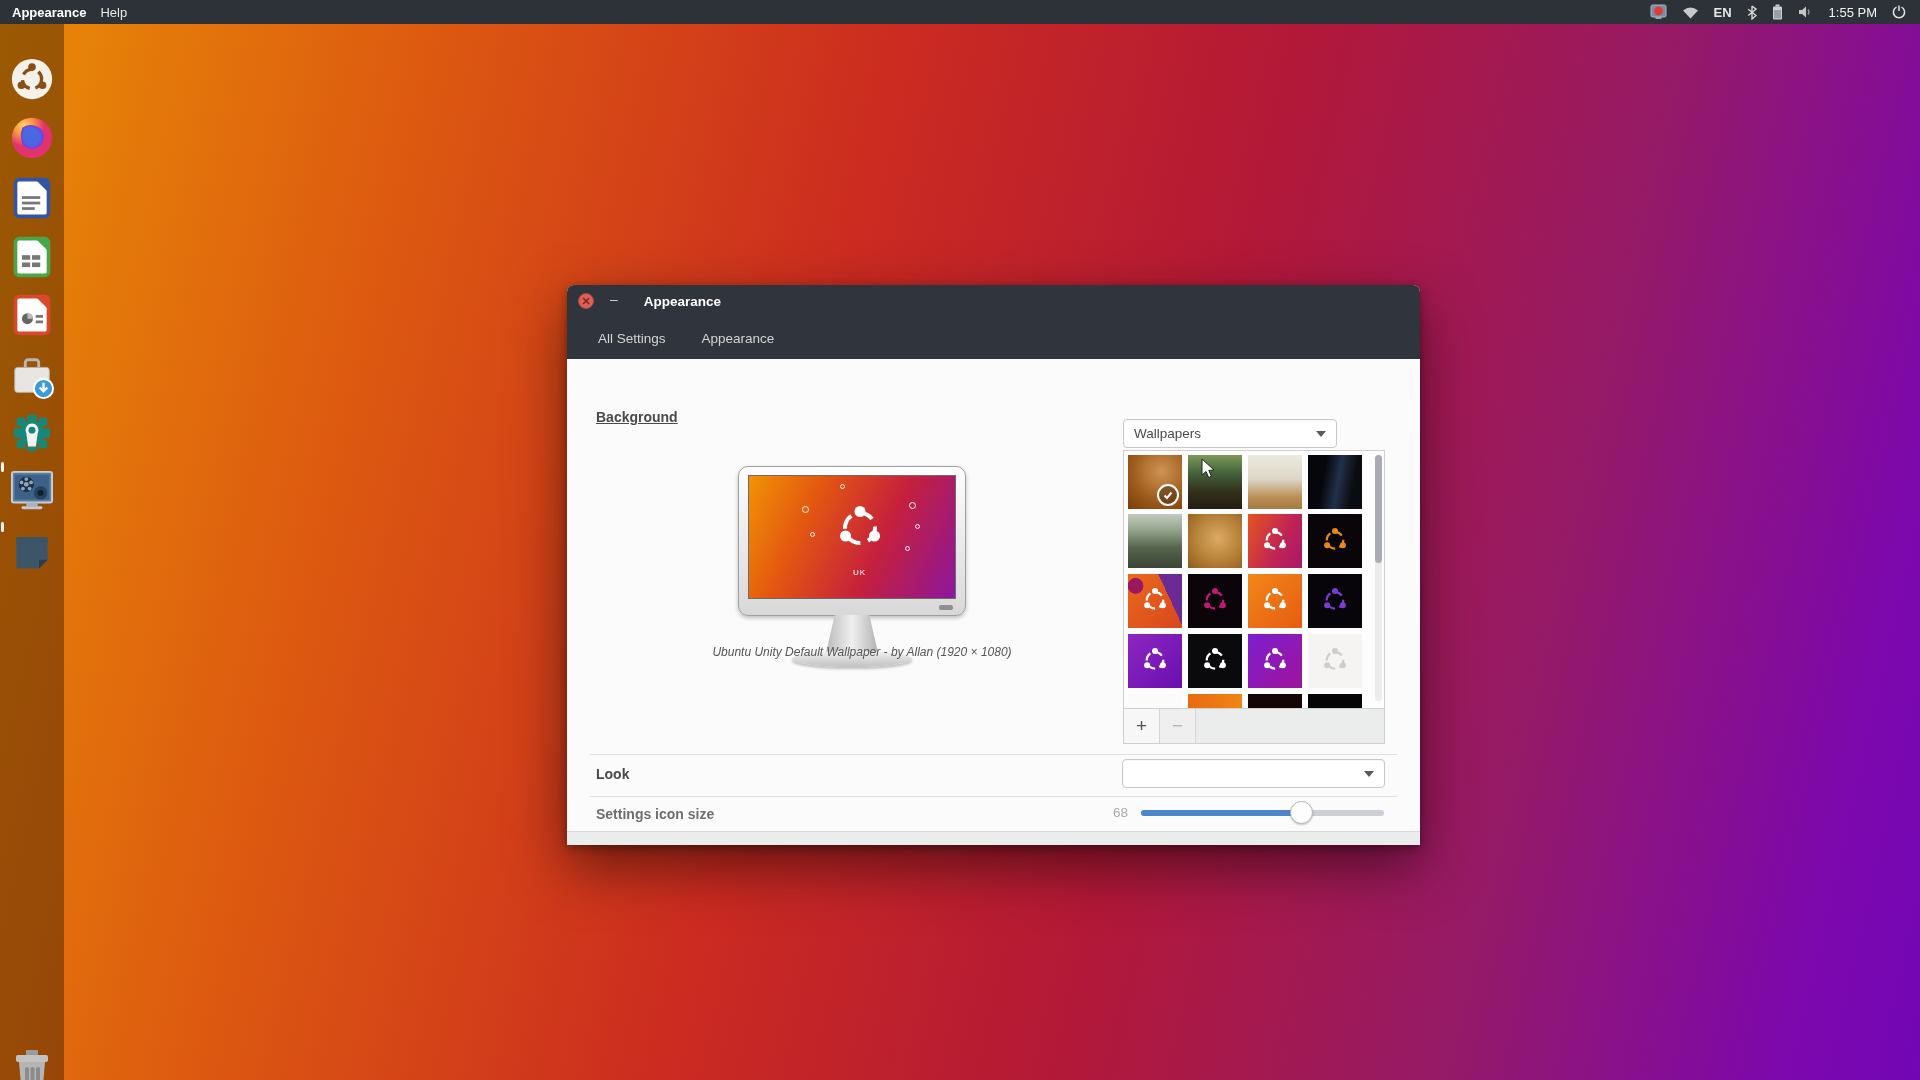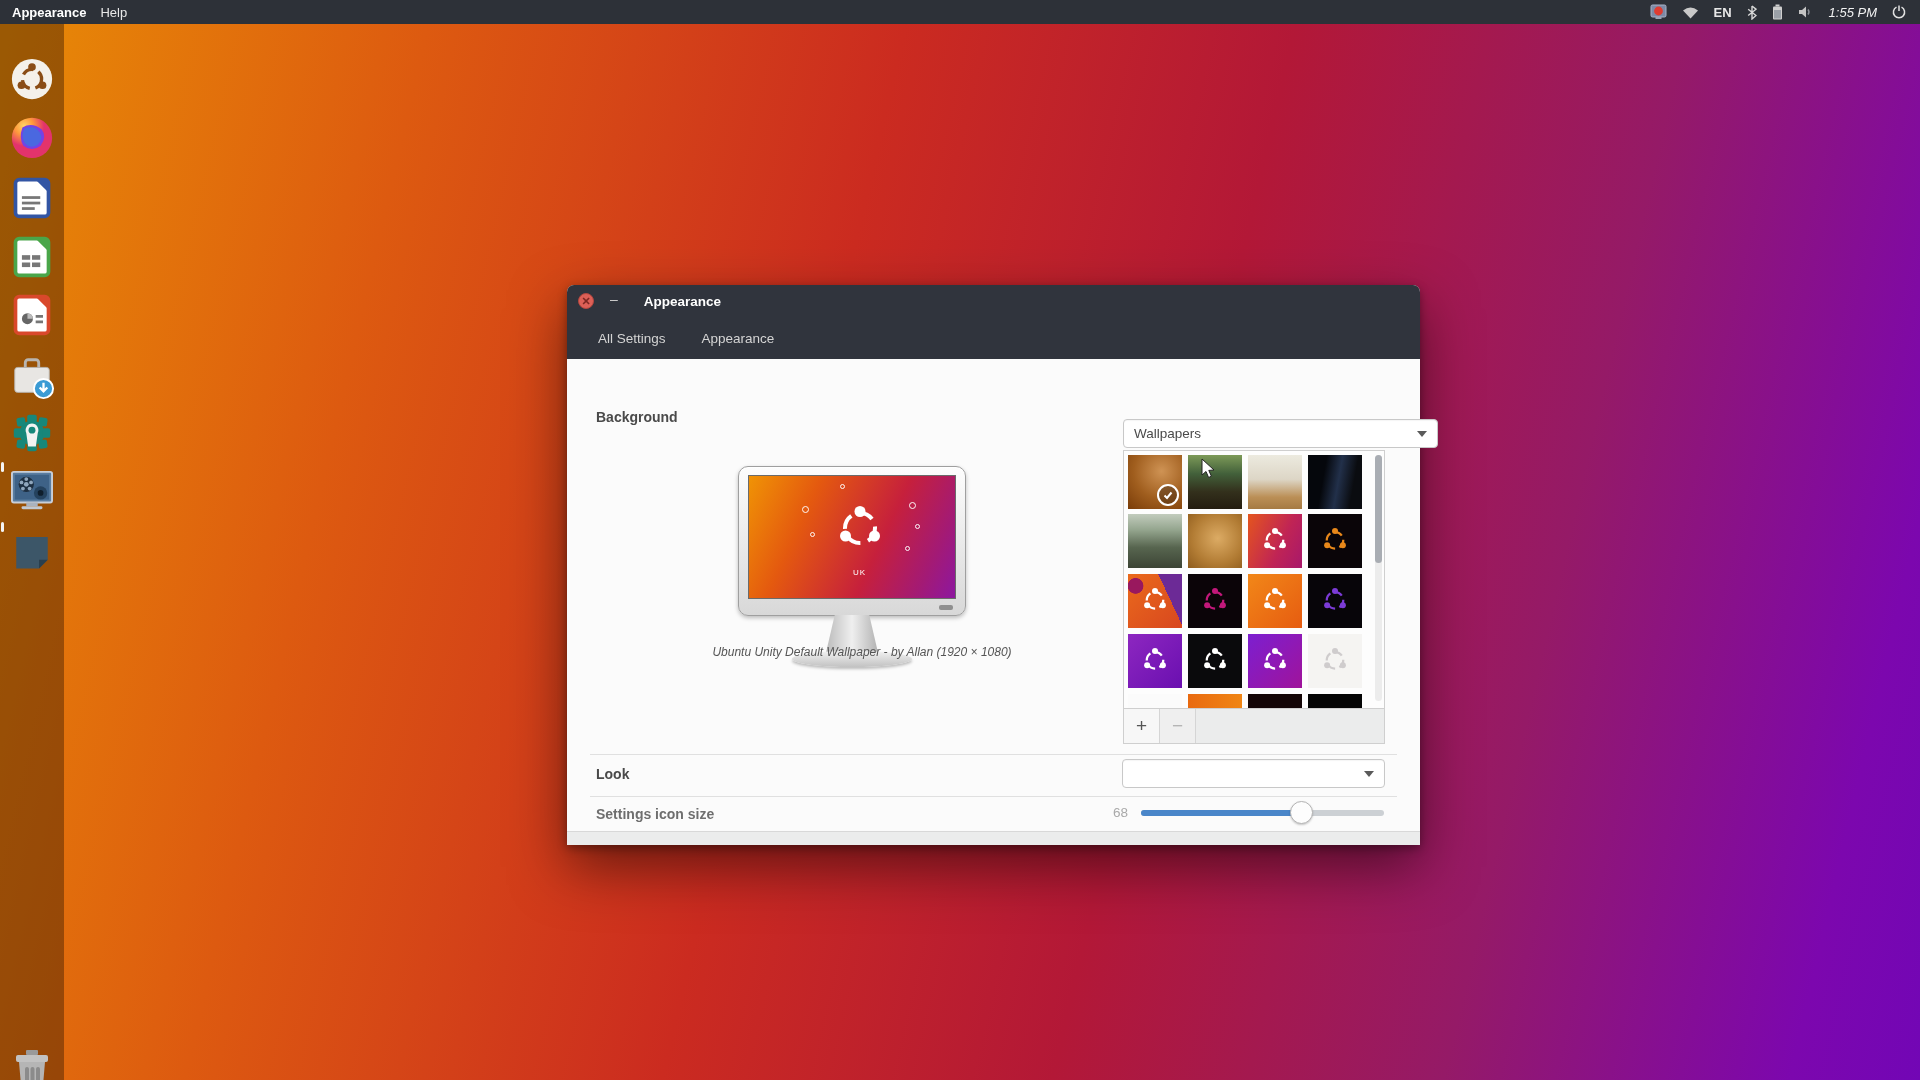--- a/index.html
+++ b/index.html
@@ -7,21 +7,21 @@
   #desktop { position:absolute; inset:0;
     background:linear-gradient(103deg,#e88c06 0%,#dd5a10 20%,#cb2b20 42%,#b31837 60%,#951a67 78%,#7c07ae 94%,#7206b5 100%); }
 
   
   #panel { position:absolute; top:0; left:0; width:1920px; height:24px; background:#2d3138;
     display:flex; align-items:center; color:#e8e8e8; font-size:13px; z-index:50; }
   #panel .appmenu { display:flex; gap:14px; padding-left:12px; }
   #panel .appmenu .bold { font-weight:bold; color:#fff; }
   #panel .tray { margin-left:auto; display:flex; align-items:center; gap:15px; padding-right:14px; }
   #panel .tray svg { display:block; }
-  .clock { font-size:13px; color:#f2f2f2;font-style:italic; }
+  .clock { font-size:13px; color:#f2f2f2; }
 
   
   #launcher { position:absolute; top:24px; left:0; width:64px; height:1056px;
     background:rgba(62,28,2,0.45); z-index:40; }
   .licon { position:absolute; left:8px; width:48px; height:48px; border-radius:8px;
     display:flex; align-items:center; justify-content:center; }
   .pip { position:absolute; left:1px; width:3px; height:10px; background:#f4f4f4; border-radius:2px; }
 
   
   #win { position:absolute; left:567px; top:285px; width:853px; height:560px;
@@ -66,21 +66,21 @@
 
   .caption { position:absolute; top:286px; left:30px; width:530px; text-align:center;
     font-style:italic; font-size:12px; color:#555; }
 
   
   .combo { position:absolute; height:29px; background:#fff; border:1px solid #c8c8c8; border-radius:4px;
     display:flex; align-items:center; font-size:13.5px; color:#4a4a4a; padding:0 10px;
     box-shadow:inset 0 1px 1px rgba(0,0,0,.04); }
   .combo .arrow { margin-left:auto; width:0; height:0; border-left:5px solid transparent;
     border-right:5px solid transparent; border-top:6px solid #5a5a5a; }
-  #wp-combo { left:556px; top:60px; width:315px; }
+  #wp-combo { left:556px; top:60px; width:214px; }
   #theme-combo { left:555px; top:400px; width:263px; }
 
   #wp-grid { position:absolute; left:556px; top:91px; width:262px; height:258px; background:#fdfdfd;
     border:1px solid #cfcfcf; border-bottom:none; overflow:hidden; }
   .thumb { position:absolute; width:54px; height:54px; background:#888; }
   .thumb svg { position:absolute; left:50%; top:50%; transform:translate(-50%,-50%); }
   .badge { position:absolute; right:3px; bottom:3px; width:22px; height:22px; border-radius:50%;
     background:rgba(40,30,20,.35); border:2.5px solid #fff; display:flex; align-items:center; justify-content:center; }
   .cursor-glyph { position:absolute; left:20px; top:14px; }
   #wp-scrollbar { position:absolute; right:2px; top:4px; width:7px; height:246px; background:#ececec; border-radius:4px; }
@@ -287,21 +287,21 @@
         <div class="wintitle">Appearance</div>
       </div>
       <div class="menurow">
         <span>All Settings</span>
         <span>Appearance</span>
       </div>
     </div>
 
     <div id="win-body">
 
-      <div class="section-label" style="left:29px; top:50px;">Background</div>
+      <div class="section-label" style="left:29px; top:50px;text-decoration:underline;">Background</div>
 
       <div id="monitor">
         <div id="screen">
           <div class="cof-wrap">
             <svg width="64" height="64" viewBox="0 0 64 64">
                 <circle cx="32" cy="30" r="15" fill="none" stroke="#fff" stroke-width="4" stroke-dasharray="15 8"></circle>
                 <circle cx="32" cy="13.5" r="5.5" fill="#fff"></circle>
                 <circle cx="17.5" cy="38" r="5.5" fill="#fff"></circle>
                 <circle cx="46.5" cy="38" r="5.5" fill="#fff"></circle>
               </svg>

